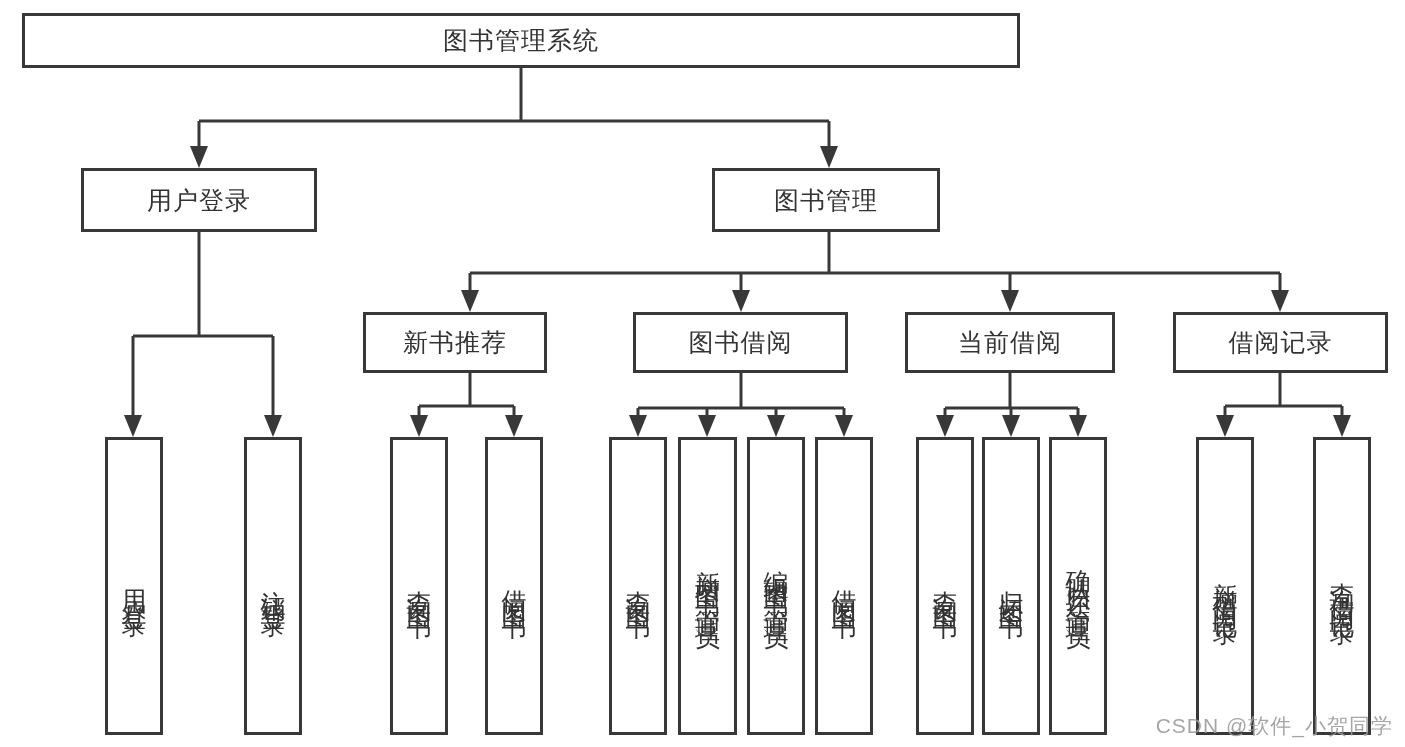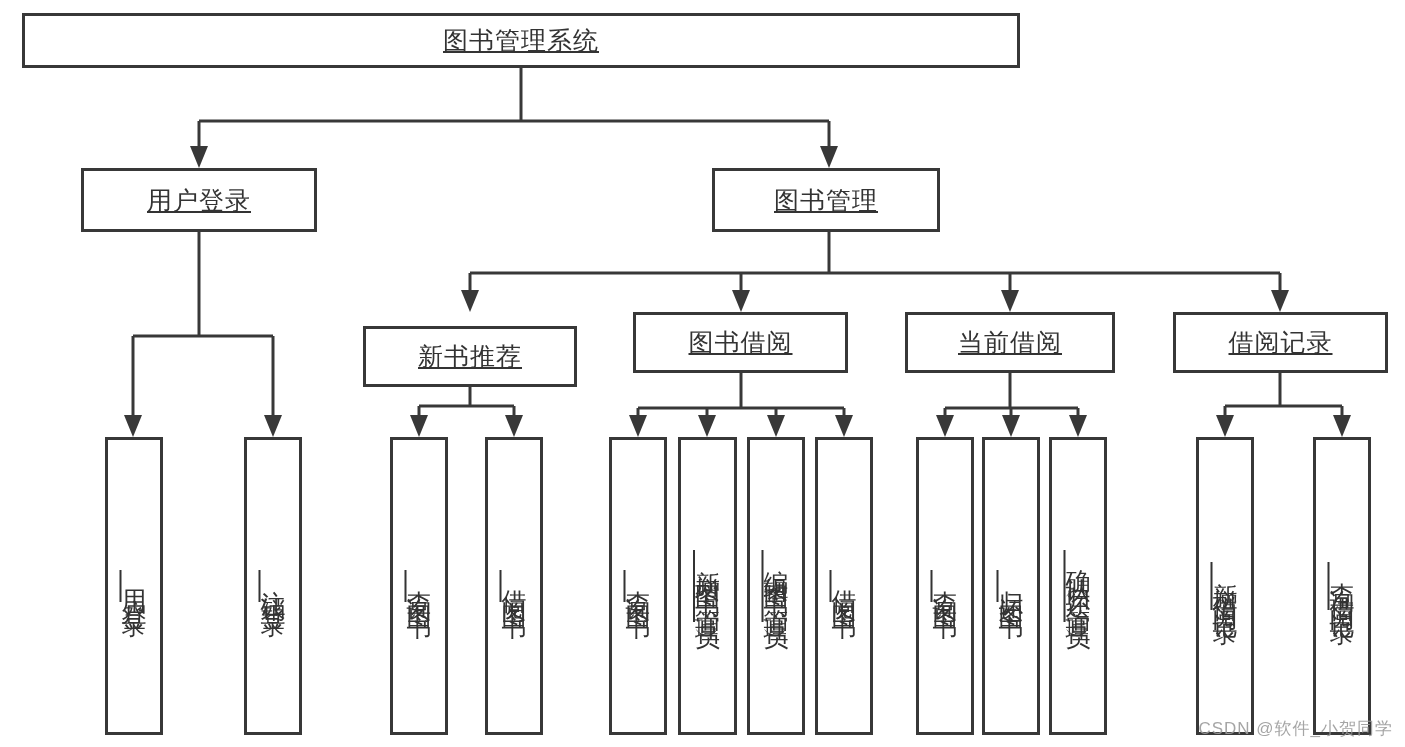--- a/index.html
+++ b/index.html
@@ -5,29 +5,28 @@
   html,body{margin:0;padding:0;background:#ffffff;}
   .stage{
     position:relative;width:1405px;height:747px;background:#ffffff;
     font-family:"Liberation Sans","DejaVu Sans",sans-serif;overflow:hidden;
   }
   .connectors{position:absolute;left:0;top:0;width:1405px;height:747px;}
   .node{
     position:absolute;box-sizing:border-box;border:3px solid #383838;
     background:#ffffff;display:flex;align-items:center;justify-content:center;
     color:#333333;
-    text-decoration:underline;
   }
   .node.h span{font-size:25px;letter-spacing:1px;white-space:nowrap;}
   .node.v span{
     writing-mode:vertical-rl;text-orientation:mixed;
     font-size:25px;line-height:1;letter-spacing:8px;white-space:nowrap;
   }
   .watermark{
-    position:absolute;right:12px;bottom:7px;font-size:17px;color:#9c9c9c;
+    position:absolute;right:12px;bottom:7px;font-size:21px;color:#9c9c9c;
     letter-spacing:1px;opacity:.9;z-index:5;
   }
 </style>
 </head>
 <body>
 
 <div class="stage">
 
   <svg class="connectors" viewBox="0 0 1405 747" xmlns="http://www.w3.org/2000/svg">
     <g stroke="#383838" stroke-width="3" fill="none">
@@ -99,21 +98,21 @@
     <span>图书管理系统</span>
   </div>
 
   <div class="node h" style="left:81px;top:168px;width:236px;height:64px">
     <span>用户登录</span>
   </div>
   <div class="node h" style="left:712px;top:168px;width:228px;height:64px">
     <span>图书管理</span>
   </div>
 
-  <div class="node h" style="left:363px;top:326px;width:214px;height:61px">
+  <div class="node h" style="left:363px;top:312px;width:184px;height:61px">
     <span>新书推荐</span>
   </div>
   <div class="node h" style="left:905px;top:312px;width:210px;height:61px">
     <span>当前借阅</span>
   </div>
   <div class="node h" style="left:633px;top:312px;width:215px;height:61px">
     <span>图书借阅</span>
   </div>
   <div class="node h" style="left:1173px;top:312px;width:215px;height:61px">
     <span>借阅记录</span>

